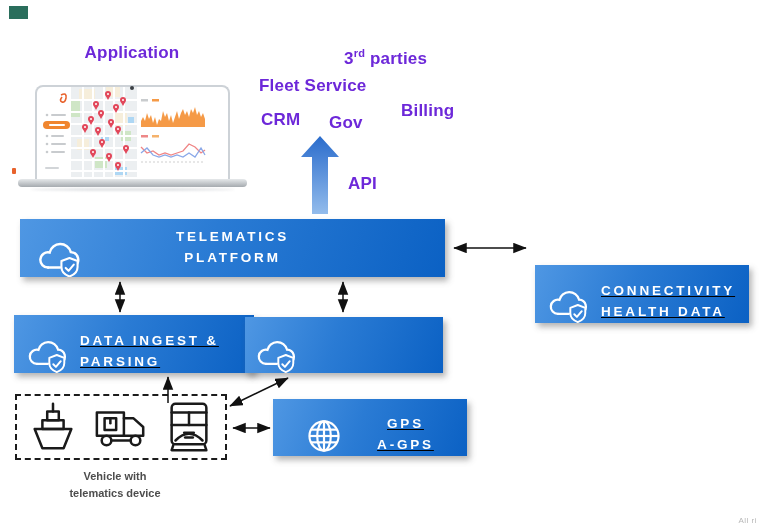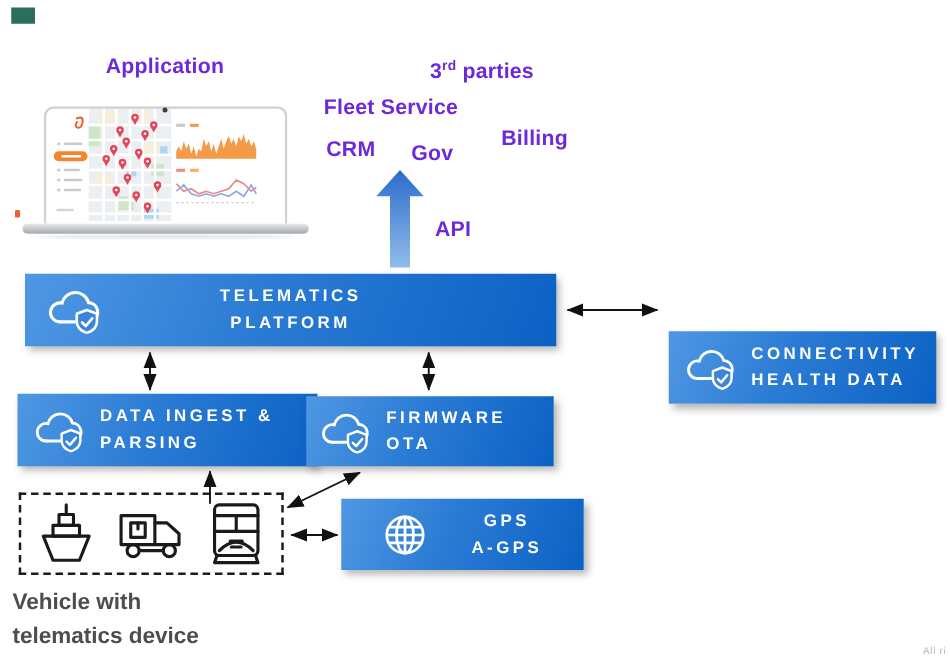--- a/index.html
+++ b/index.html
@@ -4,38 +4,38 @@
 <style>
   html,body{margin:0;padding:0;background:#fff;}
   body{width:760px;height:526px;position:relative;overflow:hidden;
        font-family:"Liberation Sans", sans-serif;}
 
   
   .glabel{position:absolute;color:#6d28d9;font-weight:600;font-size:17px;letter-spacing:.2px;}
   .glabel sup{font-size:11px;font-weight:600;}
 
   
-  .bluebox{position:absolute;display:flex;align-items:center;
+  .bluebox{position:absolute;display:flex;align-items:flex-end;
     background:linear-gradient(110deg,#4f97e3 0%,#2a7bd4 45%,#0b61c4 100%);
-    box-shadow:3px 4px 6px rgba(90,90,90,.45);}
+    box-shadow:3px 4px 6px rgba(90,90,90,.45);text-decoration:underline;}
   .bluebox .boxicon{flex:0 0 auto;margin-left:16px;}
   .boxlabel{color:#fff;font-weight:700;font-size:13.5px;letter-spacing:2.8px;
     line-height:1.55;text-transform:uppercase;}
   .boxlabel span{display:block;white-space:nowrap;}
   .label-center{flex:1;text-align:center;}
   .label-left{margin-left:14px;text-align:left;}
   .label-abs-center{position:absolute;left:0;right:0;top:50%;transform:translateY(-50%);text-align:center;}
 
   
   .dashedbox{position:absolute;left:15px;top:394px;width:212px;height:66px;
     border:2px dashed #1c1c1c;display:flex;align-items:center;justify-content:space-around;
     padding:0 4px;box-sizing:border-box;background:#fff;}
 
-  .caption{position:absolute;left:10px;top:468px;width:210px;
-    color:#4d4d4d;font-weight:600;font-size:18px;line-height:1.5;}
+  .caption{position:absolute;left:10px;top:468px;width:210px;text-align:center;
+    color:#4d4d4d;font-weight:600;font-size:11px;line-height:1.5;}
   .caption span{display:block;}
 
   
   .laptop-screen{position:absolute;left:35px;top:85px;width:195px;height:94px;
     background:#fff;border:2px solid #cdd2d7;border-bottom:none;border-radius:8px 8px 0 0;
     box-sizing:border-box;overflow:hidden;}
   .camera{position:absolute;left:130px;top:86px;width:4px;height:4px;border-radius:50%;background:#3a3f44;}
   .laptop-base{position:absolute;left:18px;top:179px;width:229px;height:8px;border-radius:4px;
     background:linear-gradient(#e6e9eb,#a5aaaf);}
   .laptop-shadow{position:absolute;left:30px;top:188px;width:205px;height:3px;border-radius:50%;
@@ -251,24 +251,20 @@
   </div>
 </div>
 
 <div class="bluebox" style="left:245px;top:317px;width:198px;height:56px;">
   <svg class="boxicon" width="44" height="36" viewBox="0 0 50 40" style="margin-left:10px;">
     <path d="M12.5,30 a8,8 0 1,1 1.6,-15.8 a11.5,11.5 0 0,1 22.3,-0.4 a8,8 0 0,1 3.8,14.9" fill="none" stroke="#fff" stroke-width="2.6" stroke-linecap="round"></path>
     <line x1="12.5" y1="30" x2="25" y2="30" stroke="#fff" stroke-width="2.6" stroke-linecap="round"></line>
     <path d="M35,20 l8.5,3.2 v6.3 c0,5 -3.6,8.2 -8.5,9.9 c-4.9,-1.7 -8.5,-4.9 -8.5,-9.9 v-6.3 z" fill="#3a86db" stroke="#fff" stroke-width="2.2" stroke-linejoin="round"></path>
     <polyline points="31,30.5 34,33.5 39.5,27" fill="none" stroke="#fff" stroke-width="2.2" stroke-linecap="round" stroke-linejoin="round"></polyline>
   </svg>
-  <div class="boxlabel label-left" style="margin-left:10px;">
-    <span>FIRMWARE</span>
-    <span>OTA</span>
-  </div>
 </div>
 
 <div class="bluebox" style="left:273px;top:399px;width:175px;height:57px;padding-left:19px;">
   <svg class="boxicon" width="40" height="40" viewBox="0 0 44 44" style="margin-left:12px;">
     <g fill="none" stroke="#fff" stroke-width="2.4">
       <circle cx="22" cy="22" r="16"></circle>
       <ellipse cx="22" cy="22" rx="7.5" ry="16"></ellipse>
       <line x1="22" y1="6" x2="22" y2="38"></line>
       <line x1="7.5" y1="15" x2="36.5" y2="15"></line>
       <line x1="6" y1="22" x2="38" y2="22"></line>

